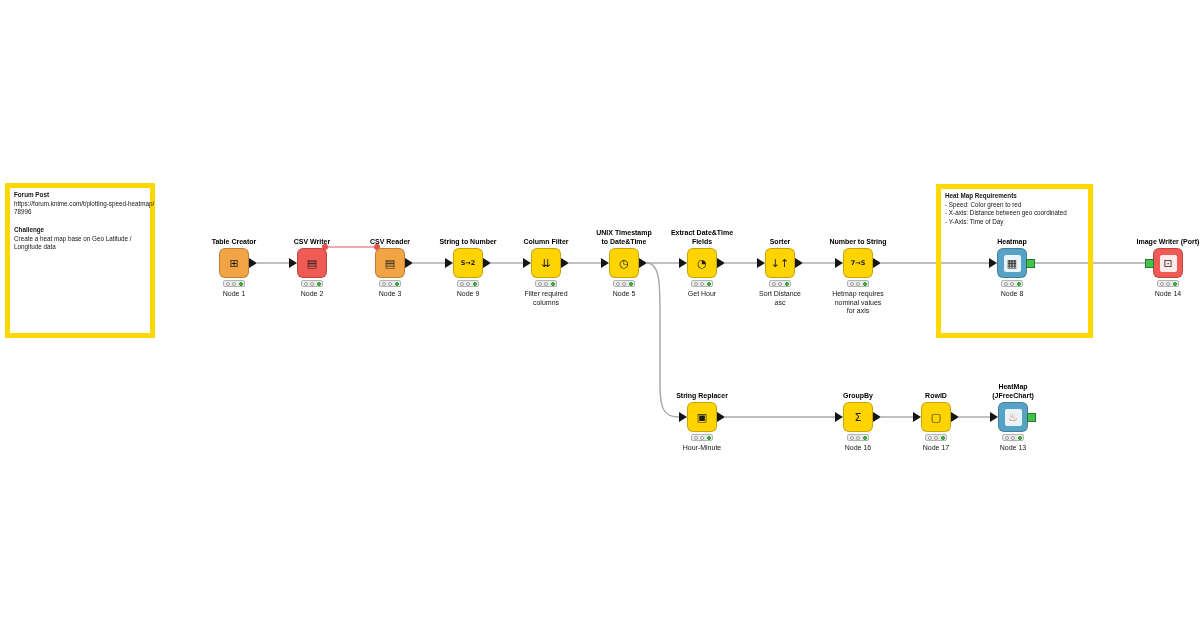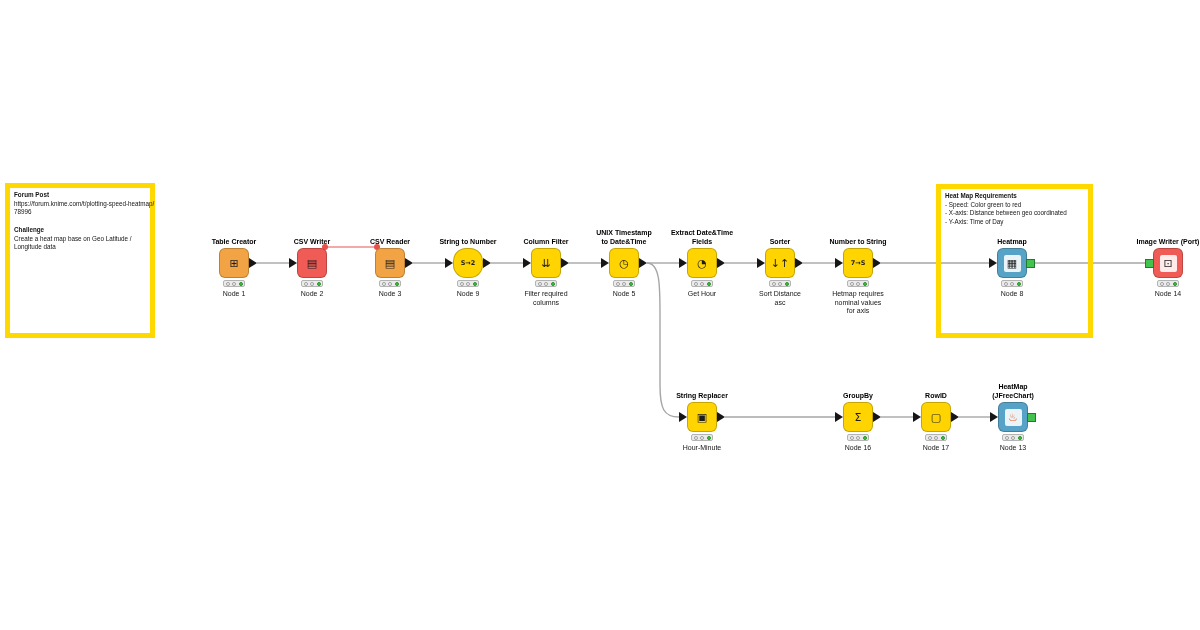--- a/index.html
+++ b/index.html
@@ -104,21 +104,21 @@
     <div class="port-tri" style="left: 405px; top: 258px;"></div>
     <div class="traffic" style="left: 379px; top: 280px;">
       <span class="dot idle"></span>
       <span class="dot idle"></span>
       <span class="dot green" style="background: rgb(57, 204, 57);"></span>
     </div>
     <div class="node-label" style="left: 330px; top: 290px;">Node 3</div>
     <div class="node-title" style="left: 398px; top: 237px;">
       <div>String to Number</div>
     </div>
-    <div class="node-square" style="left: 453px; top: 248px; background: rgb(255, 212, 0); border-radius: 13px;">
+    <div class="node-square" style="left: 453px; top: 248px; background: rgb(255, 212, 0);">
       <span class="node-icon small">S→2</span>
     </div>
     <div class="port-tri" style="left: 445px; top: 258px;"></div>
     <div class="port-tri" style="left: 483px; top: 258px;"></div>
     <div class="traffic" style="left: 457px; top: 280px;">
       <span class="dot idle"></span>
       <span class="dot idle"></span>
       <span class="dot green" style="background: rgb(57, 204, 57);"></span>
     </div>
     <div class="node-label" style="left: 408px; top: 290px;">Node 9</div>

